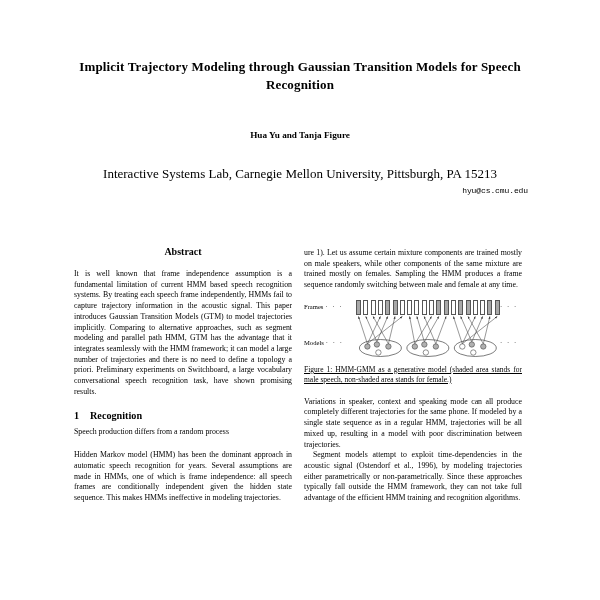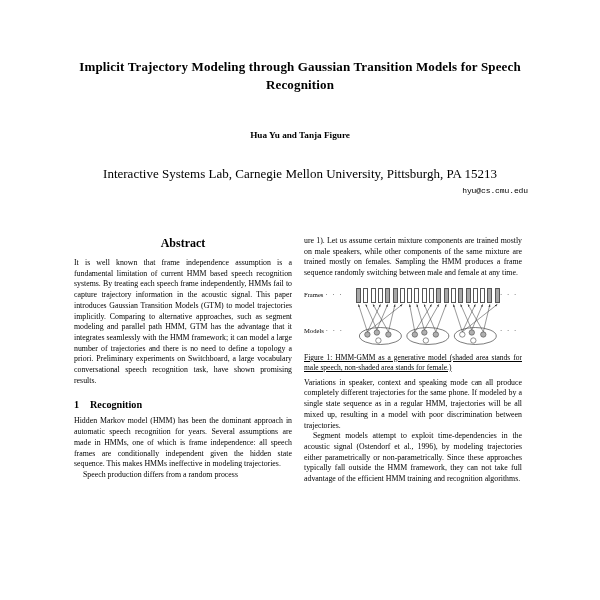--- a/index.html
+++ b/index.html
@@ -67,23 +67,23 @@
     top: 0;
     width: 218px;
     height: 364px;
     overflow: hidden;
   }
   .col-left { left: 74px; }
   .col-right { left: 304px; }
 
   .section-center {
     text-align: center;
-    font-size: 12px;
-    font-weight: bold;
-    margin: 0 0 7px 0;
+    font-size: 10px;
+    font-weight: bold;
+    margin: 10px 0 7px 0;
   }
   .section-head {
     font-size: 10.2px;
     font-weight: bold;
     margin: 13px 0 6px 0;
   }
   .section-head .secnum {
     display: inline-block;
     width: 16px;
   }
@@ -91,21 +91,21 @@
     margin: 0;
     font-size: 7.85px;
     line-height: 1.365;
     text-align: justify;
     text-justify: inter-word;
     hyphens: manual;
   }
   p.body-text + p.body-text {
     text-indent: 9px;
   }
-  p.noindent { text-indent: 0 !important; }
+  p.noindent { text-indent: 0 !important; margin-top: 12px; }
 
   
   .figure {
     margin: 8px 0 5px 0;
     text-decoration: underline;
   }
   .figure-art {
     position: relative;
     width: 218px;
     height: 62px;
@@ -174,22 +174,22 @@
   <div class="columns">
 
     <div class="col col-left">
       <div class="section-center">Abstract</div>
       <p class="body-text noindent">It is well known that frame independence assumption is a fundamental limitation of current HMM based speech recognition systems. By treating each speech frame independently, HMMs fail to capture trajectory information in the acoustic signal. This paper introduces Gaussian Transition Models (GTM) to model trajectories implicitly. Comparing to alternative approaches, such as segment modeling and parallel path HMM, GTM has the advantage that it integrates seamlessly with the HMM framework; it can model a large number of trajectories and there is no need to define a topology a priori. Preliminary experiments on Switchboard, a large vocabulary conversational speech recognition task, have shown promising results.</p>
 
       <div class="section-head">
         <span class="secnum">1</span><span>Recognition</span>
       </div>
 
+      <p class="body-text">Speech production differs from a random process</p>
       <p class="body-text noindent">Hidden Markov model (HMM) has been the dominant approach in automatic speech recognition for years. Several assumptions are made in HMMs, one of which is frame independence: all speech frames are conditionally independent given the hidden state sequence. This makes HMMs ineffective in modeling trajectories.</p>
-      <p class="body-text">Speech production differs from a random process</p>
     </div>
 
     <div class="col col-right">
       <p class="body-text noindent">ure 1). Let us assume certain mixture components are trained mostly on male speakers, while other components of the same mixture are trained mostly on females. Sampling the HMM produces a frame sequence randomly switching between male and female at any time.</p>
 
       <div class="figure">
         <div class="figure-art">
 
           <span class="fig-label lbl-frames"><span>Frames</span><span class="dots">· · ·</span></span>
 

